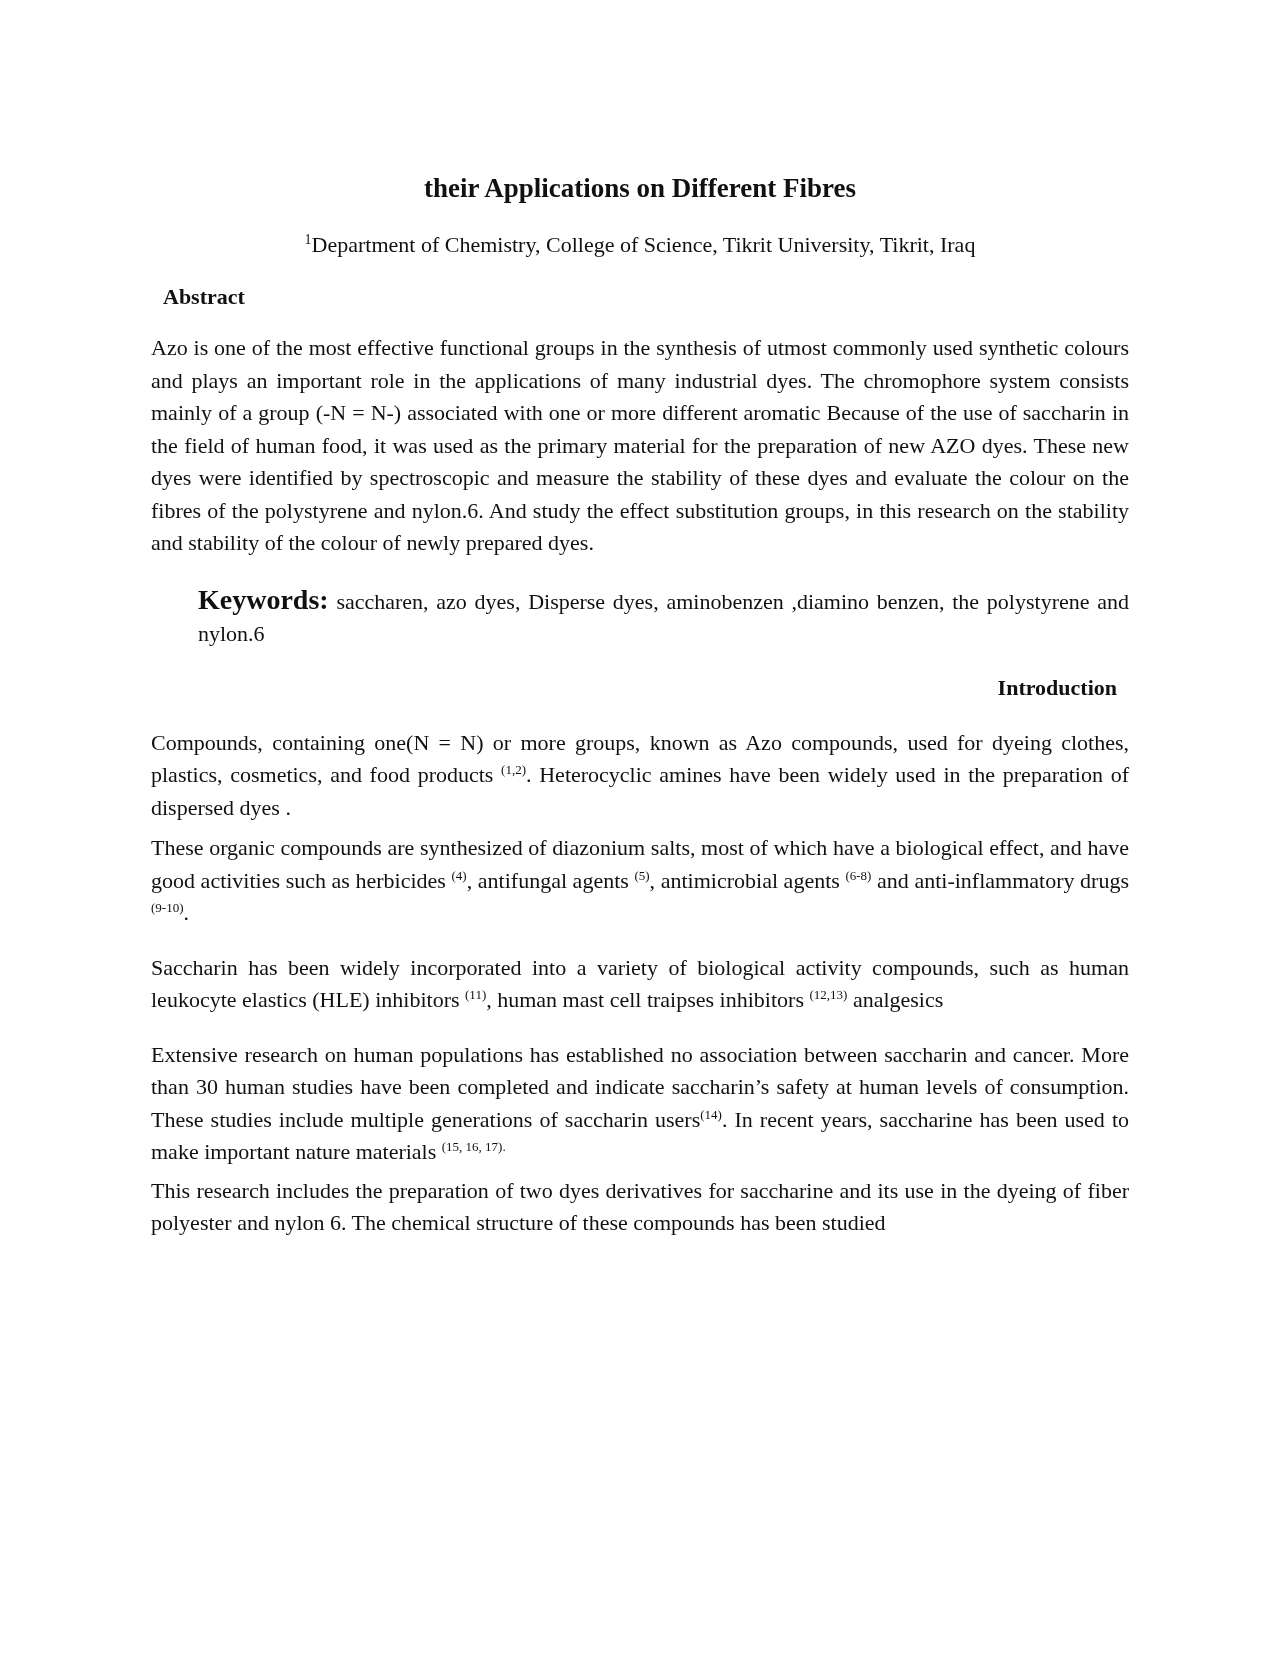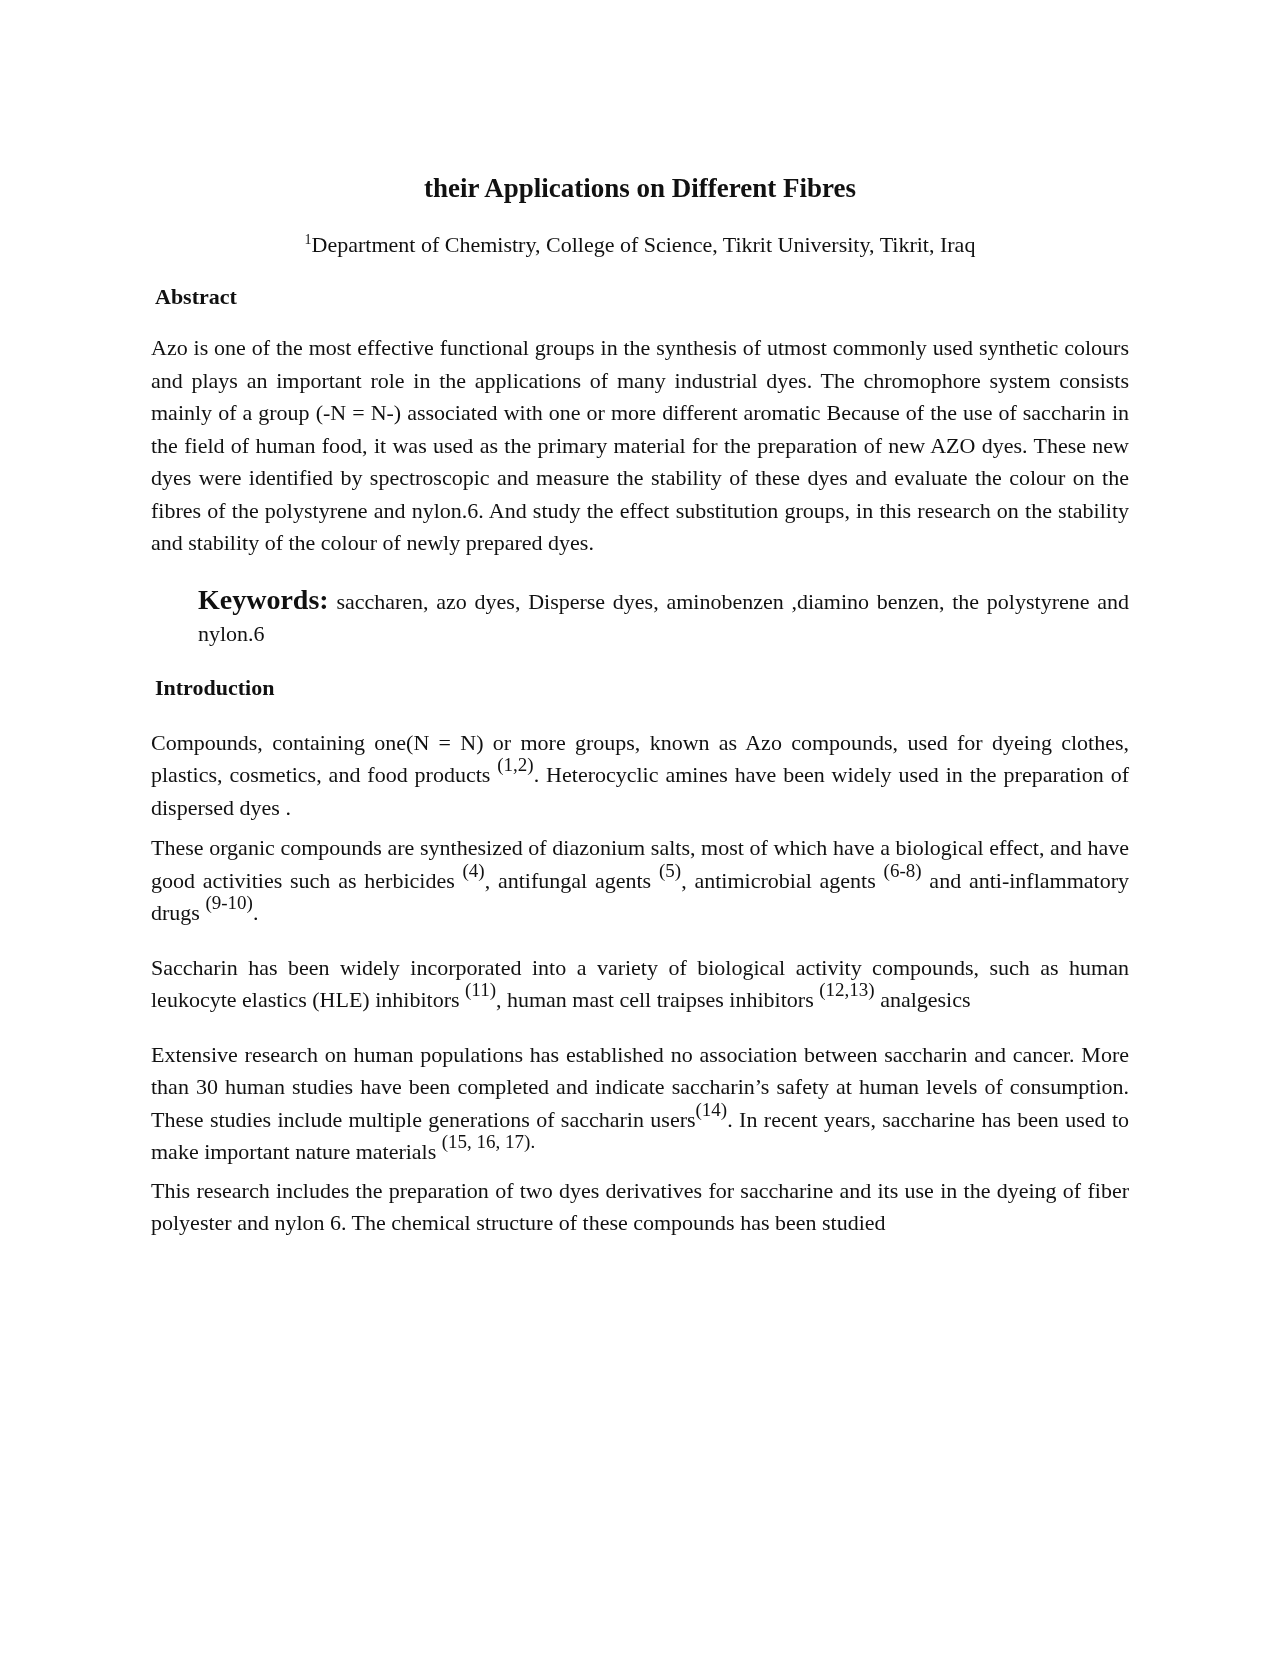--- a/index.html
+++ b/index.html
@@ -30,28 +30,28 @@
       text-align: center;
       margin-top: 22px;
       line-height: 30px;
     }
     .affil {
       font-size: 22px;
       text-align: center;
       margin-top: 22px;
       line-height: 30px;
     }
-    sup { font-size: 19px; line-height: 0; vertical-align: 0.6em; }
+    sup { font-size: 13px; line-height: 0; vertical-align: 0.6em; }
     .author sup { font-size: 15px; }
     .affil sup { font-size: 14px; }
     .heading {
       font-weight: bold;
       font-size: 22px;
       line-height: 30px;
-      margin: 4px;
+      margin: 12px;
     }
     p.body {
       font-size: 22px;
       line-height: 32.5px;
       text-align: justify;
       margin: 0;
     }
     .kw-label { font-weight: bold; font-size: 28px; }
   </style>
 </head>
@@ -69,21 +69,21 @@
   </div>
 
   <h2 class="heading" style="margin-top:22px;">Abstract</h2>
 
   <p class="body" style="margin-top:20px;">Azo is one of the most effective functional groups in the synthesis of utmost commonly used synthetic  colours and plays an important role in the applications of many industrial dyes. The chromophore system consists mainly of a group (-N = N-) associated with one or more different aromatic Because of the use of saccharin in the field of human food, it was used as the primary material for the preparation of new AZO dyes. These new dyes were identified by spectroscopic and measure the stability of these dyes and evaluate the colour on the fibres of the polystyrene and nylon.6. And study the effect substitution groups, in this research on the stability and stability of the colour of newly prepared dyes.</p>
 
   <p class="body" style="margin-top:24px; text-align:justify;margin-left:47px;">
     <span class="kw-label">Keywords:</span><span> saccharen, azo dyes, Disperse dyes, aminobenzen ,diamino benzen, the polystyrene and nylon.6</span>
   </p>
 
-  <h2 class="heading" style="margin-top:22px;">Introduction</h2>
+  <h2 class="heading" style="margin-top:22px;text-align:right;">Introduction</h2>
 
   <p class="body" style="margin-top:24px;">
     <span>Compounds, containing one(N = N) or more groups, known as Azo compounds, used for dyeing clothes, plastics, cosmetics, and food products </span><sup>(1,2)</sup><span>. Heterocyclic amines have been widely used in the preparation of dispersed dyes .</span>
   </p>
 
 
   <p class="body" style="margin-top:8px;">
     <span>These organic compounds are synthesized of diazonium salts, most of which have a biological effect, and have good activities such as herbicides </span><sup>(4)</sup><span>, antifungal agents </span><sup>(5)</sup><span>, antimicrobial agents </span><sup>(6-8)</sup><span> and anti-inflammatory drugs </span><sup>(9-10)</sup><span>.</span>
   </p>
 

